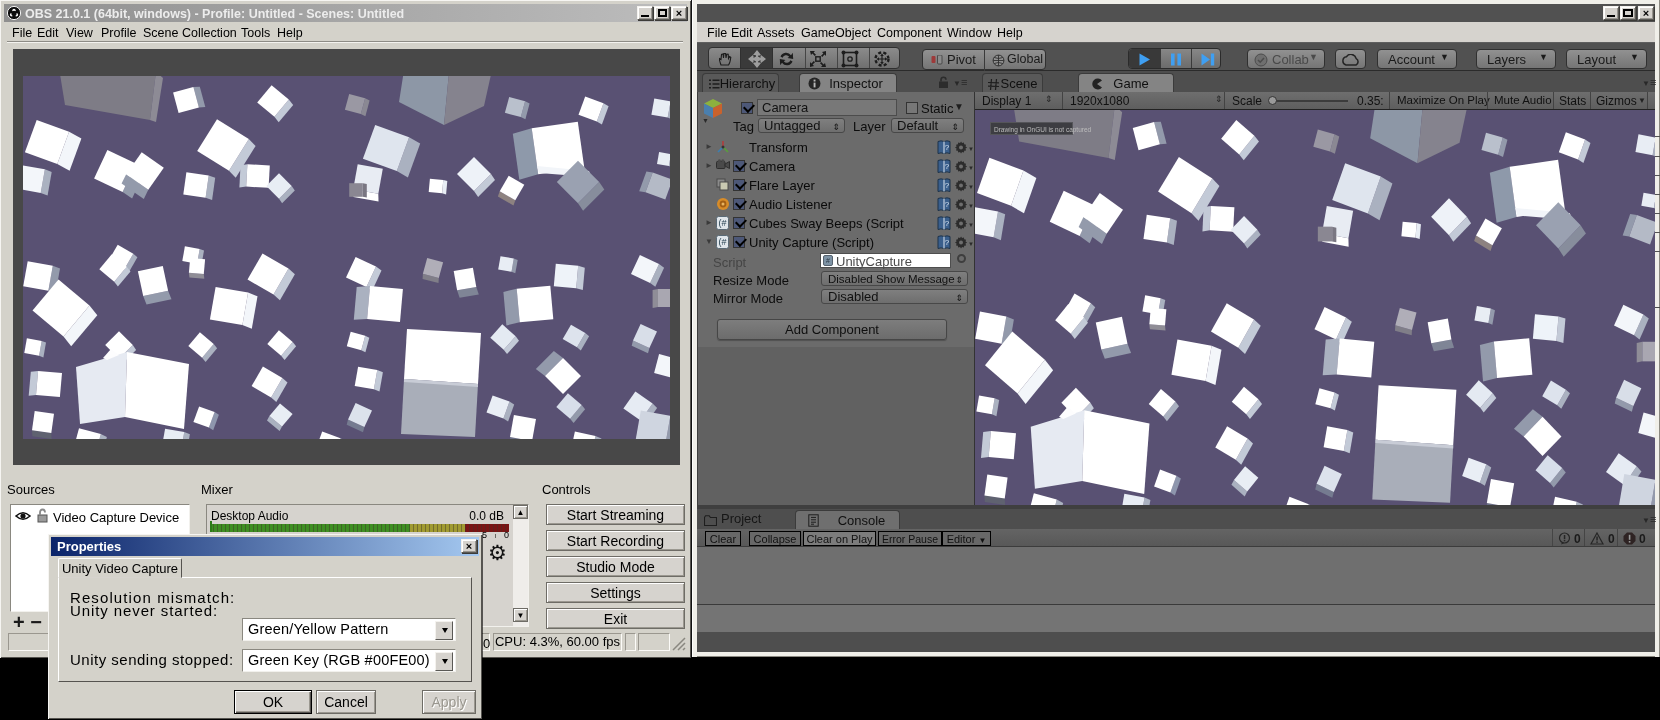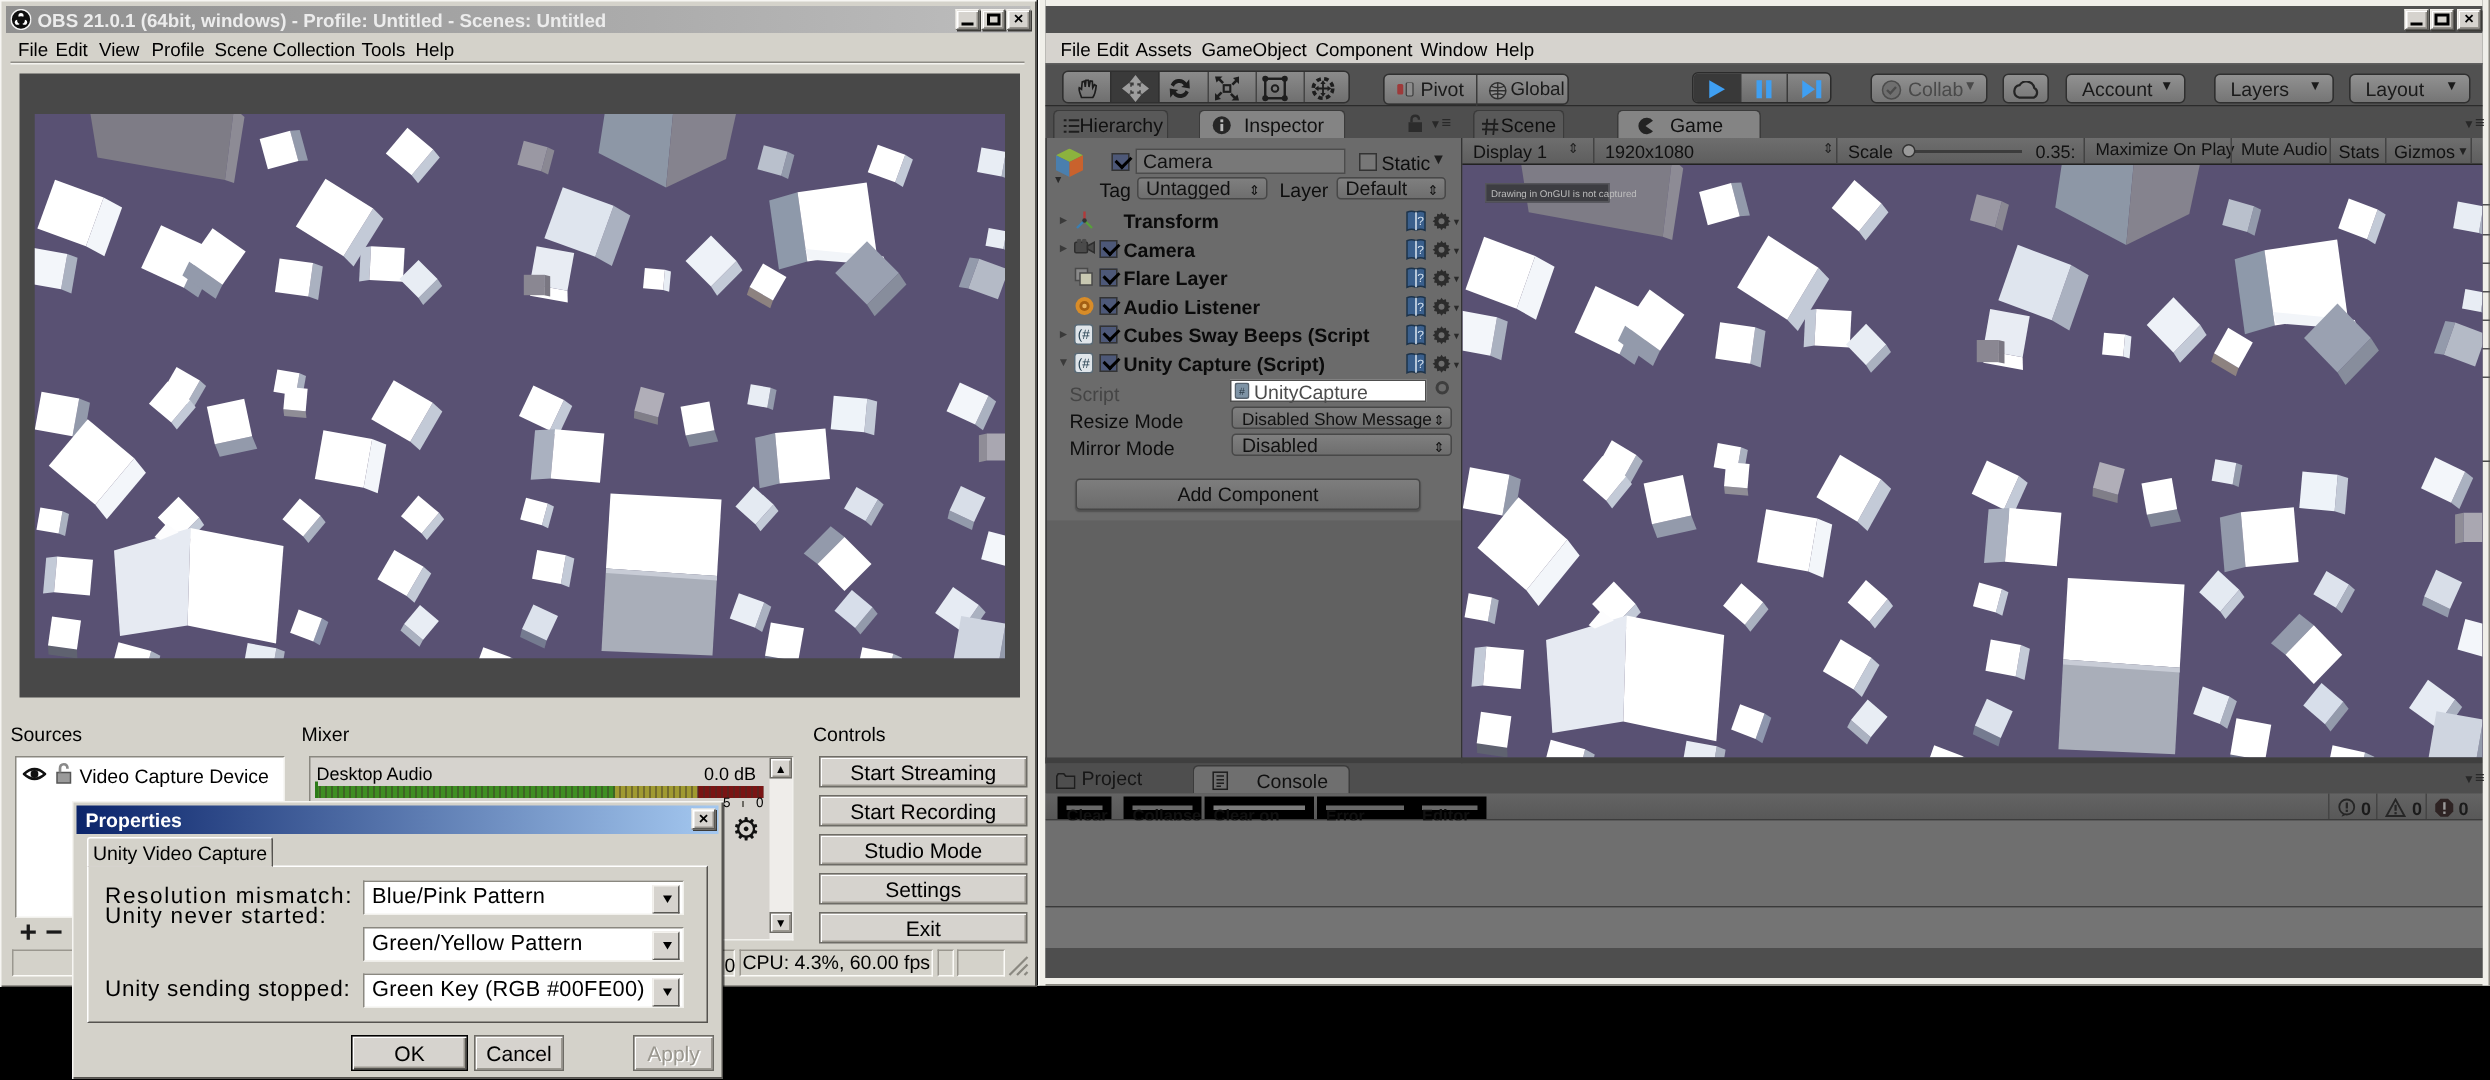--- a/index.html
+++ b/index.html
@@ -16,27 +16,27 @@
  font-size:14px;color:#000;text-align:center}
 .cell{position:absolute;border:1px solid;border-color:#9a978f #fcfbf8 #fcfbf8 #9a978f}
 .utab{position:absolute;height:19px;border-radius:4px 4px 0 0;font-size:13px;color:#101010;
  text-align:center;line-height:19px}
 .ubtn{position:absolute;background:linear-gradient(#919191,#757575);border:1px solid #303030;
  border-radius:4px;font-size:13px;color:#1a1a1a;text-align:center}
 .ddd{position:absolute;background:linear-gradient(#7f7f7f,#6e6e6e);border:1px solid #484848;
  border-radius:3px;font-size:13px;color:#111;line-height:14px}
 .ilabel{position:absolute;font-size:13px;color:#0d0d0d}
 .irow-sep{position:absolute;left:701px;width:271px;height:1px;background:#525252}
-.bold13{font-size:13px;font-weight:bold;color:#0a0a0a}
+.bold13{font-size:13px;font-weight:normal;color:#0a0a0a}
 .chk{position:absolute;width:12px;height:12px;background:#777;border:1px solid #333}
 .chk.on{background:#4d5878}
 .chk.on:after{content:"";position:absolute;left:2px;top:-1px;width:8px;height:5px;
  border-left:2px solid #000;border-bottom:2px solid #000;transform:rotate(-45deg) translate(-1px,1px)}
-.ctbtn{position:absolute;height:15px;background:#686868;border:6px solid #000000;
- font-size:11px;color:#111;line-height:14px;font-weight:bold}
+.ctbtn{position:absolute;height:15px;background:#686868;border:1px solid #000000;
+ font-size:11px;color:#111;text-align:center;line-height:14px;font-weight:normal}
 .combo{background:#fff;border:1px solid;border-color:#8a8880 #f2f1ed #f2f1ed #8a8880;font-size:14.5px;letter-spacing:.2px;line-height:21px;padding-left:5px;color:#000;white-space:nowrap}
 .combo:after{content:"";position:absolute;right:2px;top:2px;width:16px;height:17px;background:#d6d3ce;border:1px solid;border-color:#f4f2ee #5a5955 #5a5955 #f4f2ee}
 .combo:before{content:"";position:absolute;right:7px;top:9px;border:3.5px solid rgba(0,0,0,0);border-top:5px solid #000;z-index:2}
 </style></head>
 <body>
 
 <div class="win" style="left:0;top:0;width:691px;height:658px;
  box-shadow:inset 1px 1px 0 #f6f5f2, inset -1px -1px 0 #55534f">
 
   <div class="abs" style="left:4px;top:4px;width:683px;height:18px;
@@ -819,20 +819,19 @@
   <div class="capbtn" style="left:413px;top:5px;line-height:13px;font-size:11px">×</div>
 
   <div class="abs" style="left:10px;top:24px;width:124px;height:20px;background:#d4d2ca;white-space:nowrap;font-size:12.5px;
    border:1px solid;border-color:#fff #55534f #d6d3ce #fff;border-radius:2px 2px 0 0;
    font-size:13px;text-align:center;line-height:19px;z-index:2">Unity Video Capture</div>
   <div class="abs" style="left:10px;top:43px;width:414px;height:105px;
    border:1px solid;border-color:#fff #55534f #55534f #fff"></div>
   <div class="abs" style="left:22px;top:55px;font-size:15px;letter-spacing:1.1px">Resolution mismatch:</div>
   <div class="abs" style="left:22px;top:68px;font-size:15px;letter-spacing:0.9px">Unity never started:</div>
   <div class="abs" style="left:22px;top:117px;font-size:15px;letter-spacing:0.5px">Unity sending stopped:</div>
-  <div class="abs combo" style="left:194px;top:53px;width:214px;height:23px">Blue/Pink Pattern</div>
   <div class="abs combo" style="left:194px;top:84px;width:214px;height:23px">Green/Yellow Pattern</div>
   <div class="abs combo" style="left:194px;top:115px;width:214px;height:23px">Green Key (RGB #00FE00)</div>
   <div class="obtn" style="left:186px;top:156px;width:78px;height:24px;line-height:22px;
    border:1px solid #000;box-shadow:inset 1px 1px 0 #fff, inset -1px -1px 0 #55534f, inset -2px -2px 0 #9b9890">OK</div>
   <div class="obtn" style="left:268px;top:156px;width:60px;height:24px;line-height:22px">Cancel</div>
   <div class="obtn" style="left:374px;top:156px;width:54px;height:24px;line-height:22px;color:#9a978f;text-shadow:1px 1px 0 #fff">Apply</div>
 </div>
 
 </body></html>

